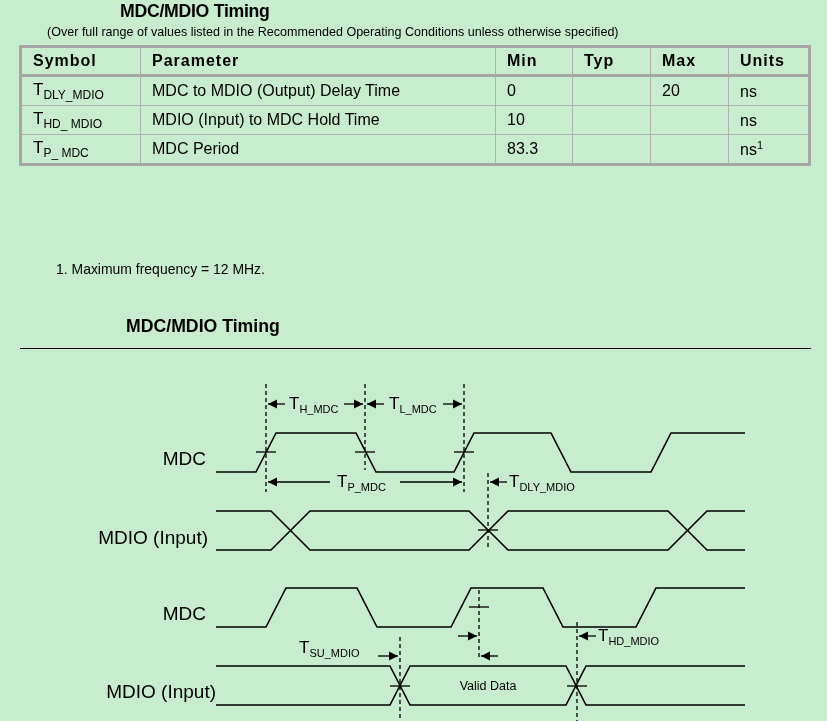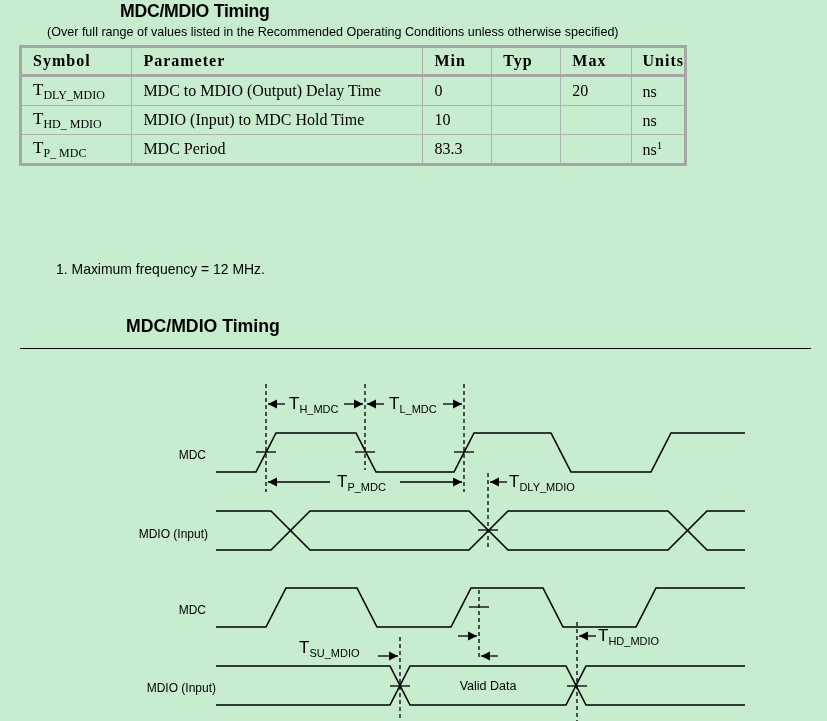--- a/index.html
+++ b/index.html
@@ -16,24 +16,23 @@
     transform: scaleX(0.93); transform-origin: left top;
   }
   .subtitle {
     position: absolute; left: 47px; top: 24px;
     font-size: 13.5px;
     transform: scaleX(0.93); transform-origin: left top;
     white-space: nowrap;
   }
   table.spec {
     position: absolute; left: 19px; top: 45px;
-    width: 668px; border-collapse: collapse;
+    width: 792px; border-collapse: collapse;
     border: 3px solid #a6a6a6;
     font-size: 16px;
-    font-family: Liberation Serif, serif;
   }
   table.spec th, table.spec td {
     border: 1px solid #b0b0b0;
     padding: 0 0 0 11px;
     text-align: left; vertical-align: middle;
     height: 28px;
   }
   table.spec th {
     font-weight: bold; letter-spacing: 1px; height: 26px;
     border-bottom: 3px solid #a6a6a6;
@@ -49,21 +48,21 @@
   .diag-title {
     position: absolute; left: 126px; top: 315px;
     font-size: 19px; font-weight: bold;
     transform: scaleX(0.93); transform-origin: left top;
   }
   .rule {
     position: absolute; left: 20px; top: 348px; width: 791px; height: 1px;
     background: #000;
   }
   .sig-label {
-    position: absolute; font-size: 12px; text-align: right; width: 200px;
+    position: absolute; font-size: 19px; text-align: right; width: 200px;
   }
   svg.timing { position: absolute; left: 0; top: 0; }
   svg.timing .wave { fill: none; stroke: #000; stroke-width: 1.6; }
   svg.timing .dash { stroke: #000; stroke-width: 1.3; stroke-dasharray: 4 3; }
   svg.timing .tick { stroke: #000; stroke-width: 1.3; }
   svg.timing .arrow { stroke: #000; stroke-width: 1.3; fill: none; }
   svg.timing .head { fill: #000; }
   svg.timing text { font-family: "Liberation Sans", sans-serif; fill: #000; }
 </style>
 </head>

